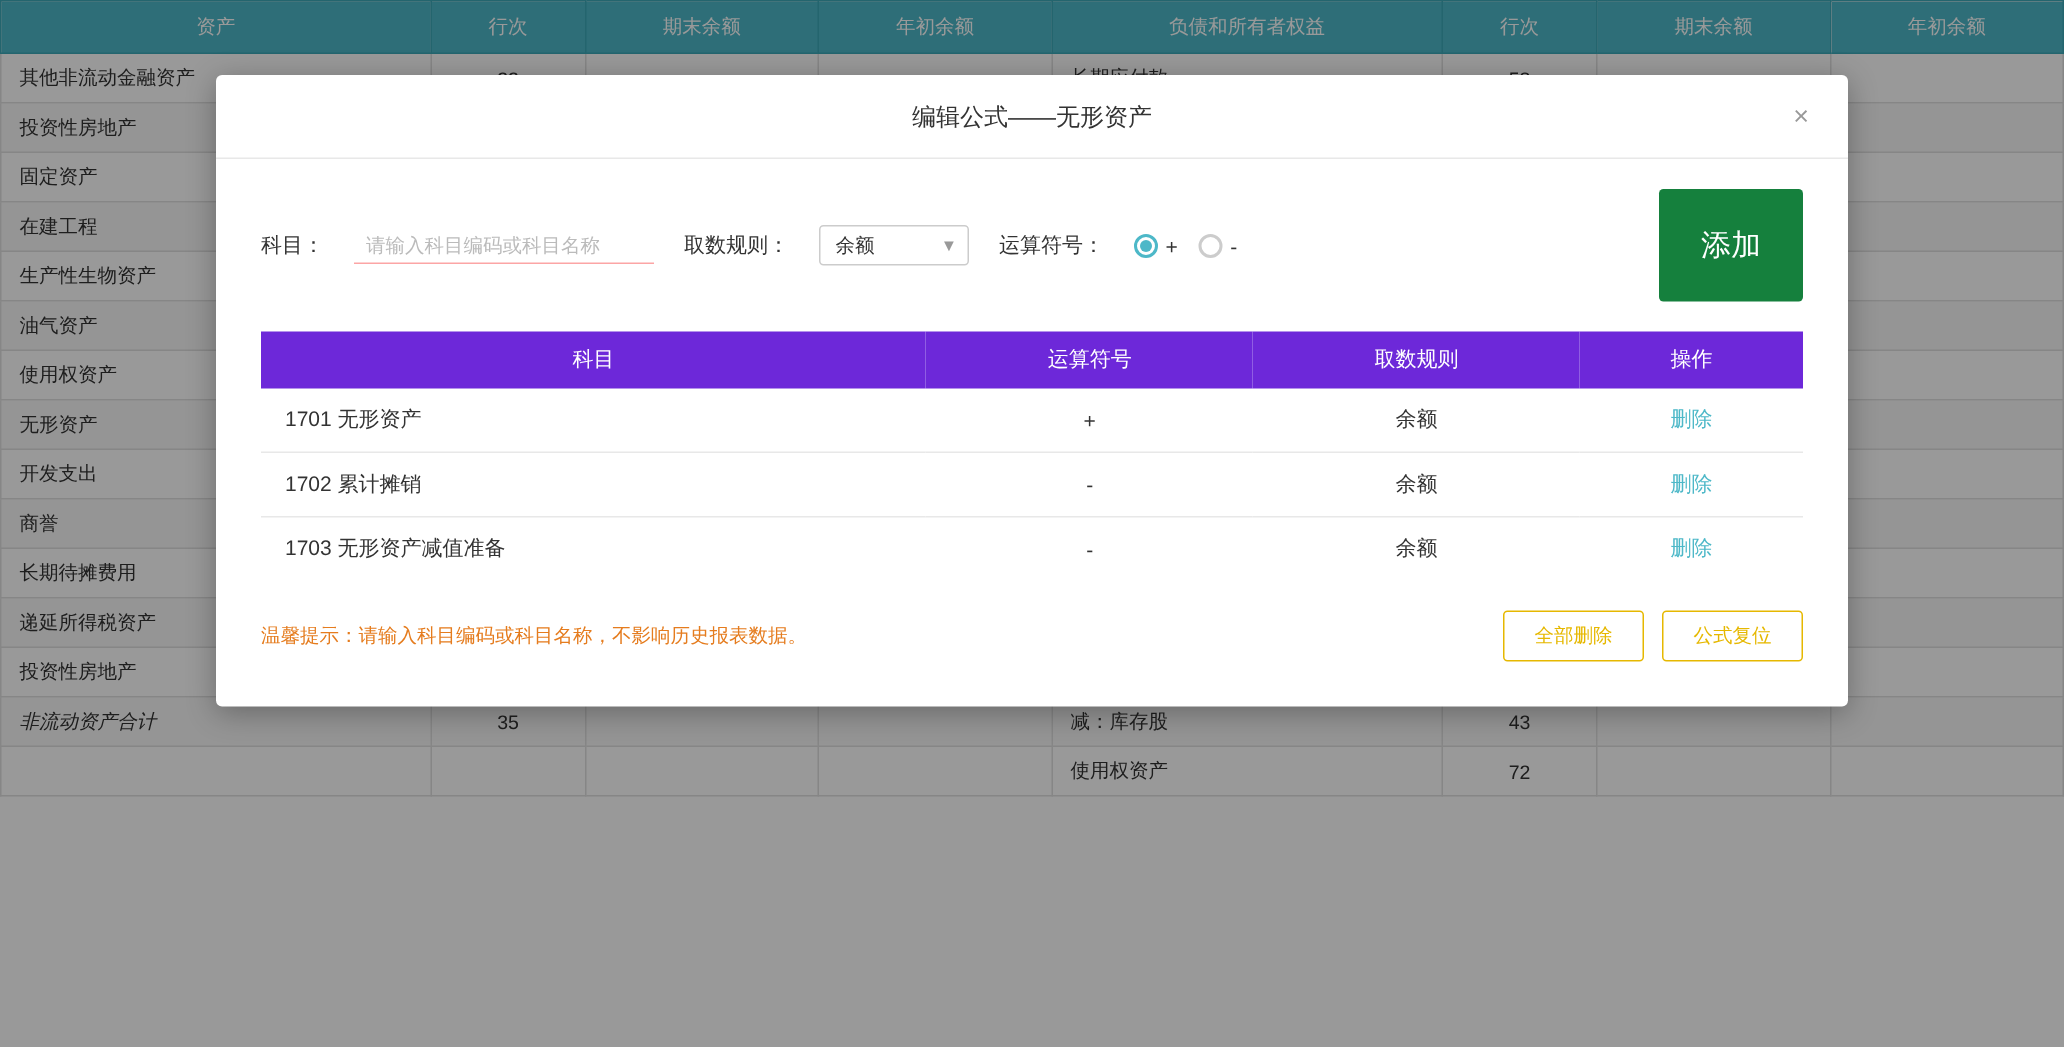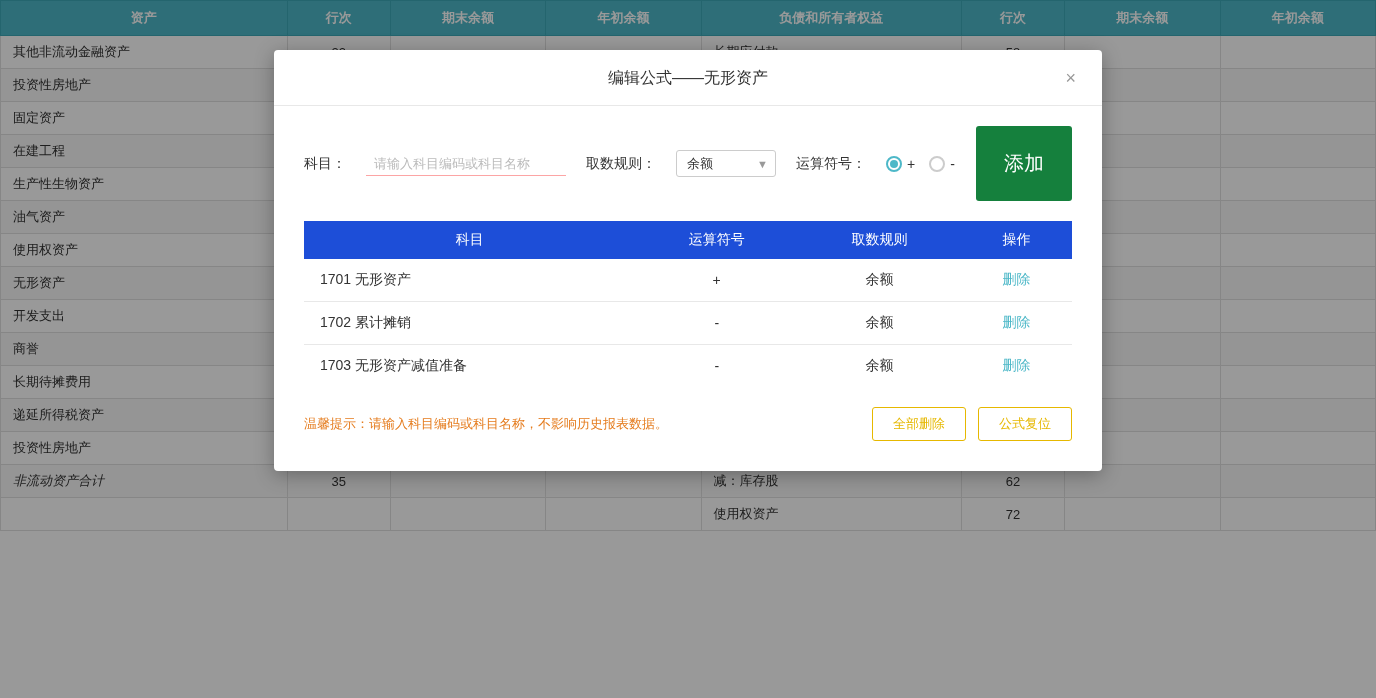--- a/index.html
+++ b/index.html
@@ -25,21 +25,21 @@
       width: 100%;
       border-collapse: collapse;
       font-size: 13px;
     }
     .bg-table table th {
       background: #4db8c8;
       color: #fff;
       padding: 8px 12px;
       text-align: center;
       border: 1px solid #3da8b8;
-      font-weight: bold;
+      font-weight: normal;
     }
     .bg-table table td {
       padding: 7px 12px;
       border: 1px solid #e0e0e0;
       text-align: center;
       color: #333;
       background: #fff;
     }
     .bg-table table tr:nth-child(even) td {
       background: #f9f9f9;
@@ -53,21 +53,21 @@
       background: rgba(0,0,0,0.4);
       z-index: 10;
     }
 
     
     .dialog {
       position: absolute;
       top: 50px;
       left: 50%;
       transform: translateX(-50%);
-      width: 828px;
+      width: 1088px;
       background: #fff;
       border-radius: 4px;
       box-shadow: 0 4px 20px rgba(0,0,0,0.3);
       z-index: 20;
       padding-bottom: 30px;
     }
 
     .dialog-header {
       display: flex;
       align-items: center;
@@ -198,21 +198,21 @@
     
     .inner-table-wrap {
       margin: 0 30px;
     }
     .inner-table {
       width: 100%;
       border-collapse: collapse;
       font-size: 14px;
     }
     .inner-table thead tr th {
-      background: #1d4ed8;
+      background: #6d28d9;
       color: #fff;
       padding: 10px 16px;
       text-align: center;
       font-weight: normal;
       border: none;
     }
     .inner-table tbody tr td {
       padding: 12px 16px;
       border-bottom: 1px solid #e8e8e8;
       text-align: center;
@@ -402,21 +402,21 @@
       <td></td>
       <td></td>
       <td></td>
     </tr>
         <tr>
       <td style="text-align:left;font-style:italic;">非流动资产合计</td>
       <td>35</td>
       <td></td>
       <td></td>
       <td style="text-align:left;">减：库存股</td>
-      <td>62</td>
+      <td>43</td>
       <td></td>
       <td></td>
     </tr>
         <tr>
       <td style="text-align:left;"></td>
       <td></td>
       <td></td>
       <td></td>
       <td style="text-align:left;">使用权资产</td>
       <td>72</td>

